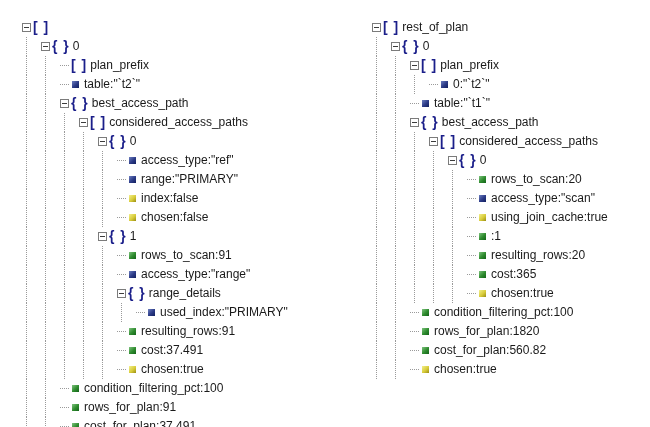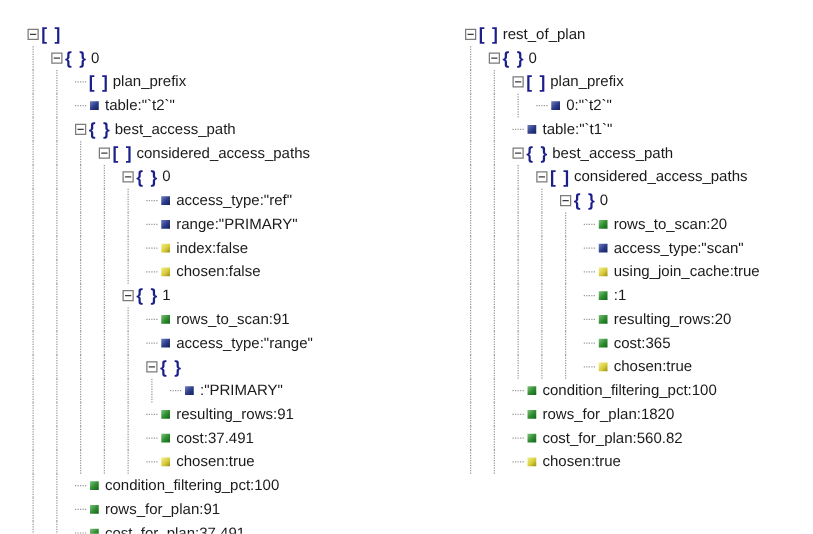--- a/index.html
+++ b/index.html
@@ -283,32 +283,34 @@
       <div class="row">
         <span class="indent" style="width: 95px;">
           <span class="guide" style="left: 4px;"></span>
           <span class="guide" style="left: 23px;"></span>
           <span class="guide" style="left: 42px;"></span>
           <span class="guide" style="left: 61px;"></span>
           <span class="guide" style="left: 80px;"></span>
         </span>
         <span class="expander"></span>
         <span class="brackets">{ }</span>
+        <span class="label">range_details</span>
       </div>
       <div class="row">
         <span class="indent" style="width: 114px;">
           <span class="guide" style="left: 4px;"></span>
           <span class="guide" style="left: 23px;"></span>
           <span class="guide" style="left: 42px;"></span>
           <span class="guide" style="left: 61px;"></span>
           <span class="guide" style="left: 80px;"></span>
           <span class="guide" style="left: 99px;"></span>
         </span>
         <span class="stub"></span>
         <span class="sq sq-string"></span>
+        <span class="label">used_index</span>
         <span class="sep"> : </span>
         <span class="value">"PRIMARY"</span>
       </div>
       <div class="row">
         <span class="indent" style="width: 95px;">
           <span class="guide" style="left: 4px;"></span>
           <span class="guide" style="left: 23px;"></span>
           <span class="guide" style="left: 42px;"></span>
           <span class="guide" style="left: 61px;"></span>
           <span class="guide" style="left: 80px;"></span>

